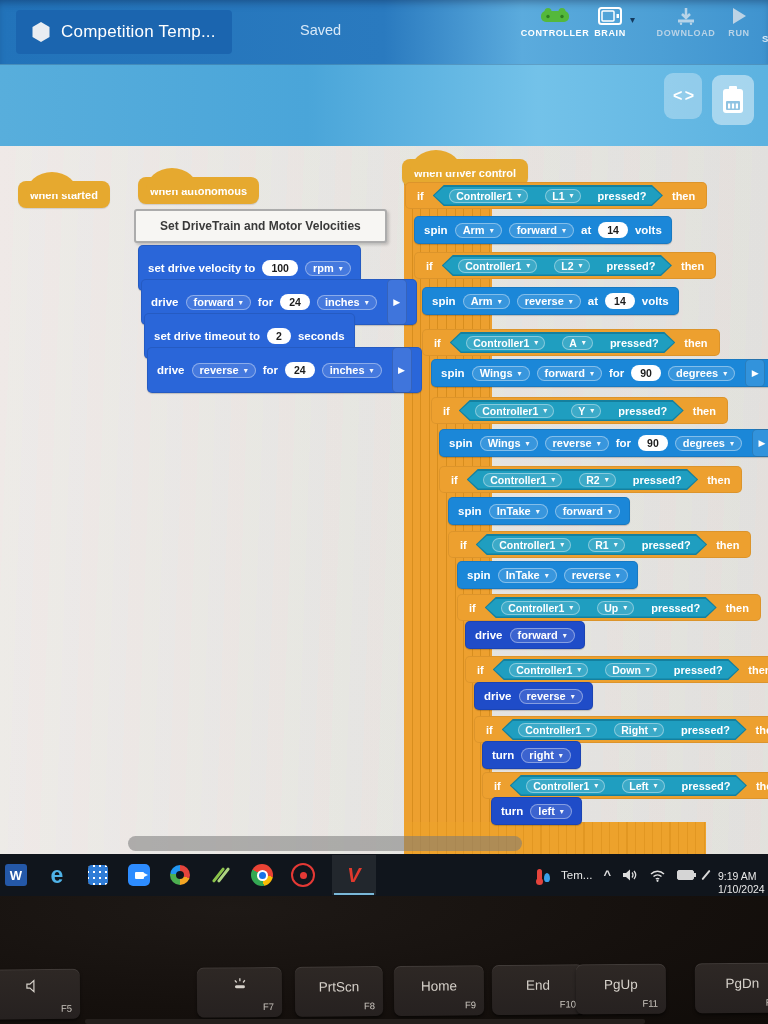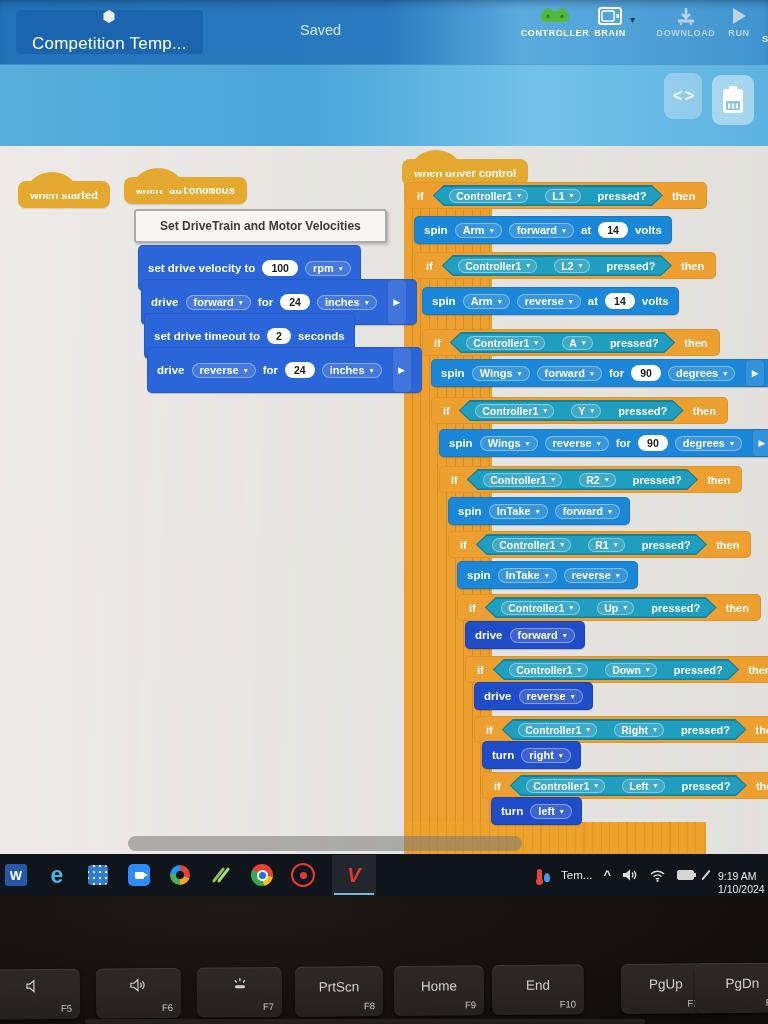--- a/index.html
+++ b/index.html
@@ -4,21 +4,21 @@
 <style>
   html,body{margin:0;padding:0;background:#000;}
   .stage{position:relative;width:768px;height:1024px;overflow:hidden;
     font-family:"Liberation Sans","DejaVu Sans",sans-serif;-webkit-font-smoothing:antialiased;}
 
   
   .header{position:absolute;left:0;top:0;width:768px;height:64px;
     background:linear-gradient(90deg,var(--header_blue,#2273BA) 0%,#2A7ABF 50%,#5BABDD 68%,#4C9FD5 86%,#3F93CF 100%);
     box-shadow:inset 0 6px 8px -4px rgba(0,0,30,.35);}
   .title-pill{position:absolute;left:16px;top:10px;height:44px;display:flex;align-items:center;gap:11px;
-    padding:0 16px;border-radius:4px;background:var(--selection_blue,#1B65AF);flex-direction:column;}
+    padding:0 16px;border-radius:4px;background:var(--selection_blue,#1B65AF);}
   .title-pill .ttl{color:#fff;font-size:17px;font-weight:400;letter-spacing:.2px;}
   .saved{position:absolute;left:300px;top:22px;color:#D8E9F8;font-size:14.5px;}
   .tb-item{position:absolute;display:flex;flex-direction:column;align-items:center;gap:3px;}
   .tb-label{font-size:9px;font-weight:700;letter-spacing:.6px;color:#FFFFFF;}
   .tb-item.dis .tb-label{color:var(--disabled_blue,#B9D3E7);}
   .brain-caret{position:absolute;left:630px;top:14px;color:#143A5E;font-size:10px;}
   .stop-sliver{position:absolute;left:762px;top:33px;color:#D6E8F6;font-size:9.5px;font-weight:700;}
 
   
   .subheader{position:absolute;left:0;top:64px;width:768px;height:82px;
@@ -200,21 +200,21 @@
   <div class="canvas">
     <div class="moire"></div>
 
     <div class="stripes" style="top:32px;height:676px;"></div>
     <div class="feet" style="top:676px;height:34px;"></div>
 
     <div class="hat" style="left:18px;top:35px;">
       <span>when started</span>
     </div>
 
-    <div class="hat" style="left:124px;top:31px;font-family:Liberation Mono, monospace;">
+    <div class="hat" style="left:138px;top:31px;">
       <span>when autonomous</span>
     </div>
 
     <div class="comment" style="left:134px;top:63px;">
       <span>Set DriveTrain and Motor Velocities</span>
     </div>
 
     <div class="blk left" style="left:138px;top:99px;">
       <span>set drive velocity to</span>
       <span class="pill">100</span>
@@ -617,29 +617,20 @@
   <div class="deck">
     <div class="keys">
       <div class="key" style="left:-12px;width:92px;">
         <span class="cicon">
           <svg width="16" height="14" viewBox="0 0 16 14">
               <polygon points="1,5 4,5 8,1.5 8,12.5 4,9 1,9" fill="none" stroke="#D6D1CA" stroke-width="1.2"></polygon>
             </svg>
         </span>
         <span class="fn">F5</span>
       </div>
-      <div class="key" style="left:96px;width:85px;">
-        <span class="cicon">
-          <svg width="18" height="14" viewBox="0 0 18 14">
-              <polygon points="1,5 4,5 8,1.5 8,12.5 4,9 1,9" fill="none" stroke="#D6D1CA" stroke-width="1.2"></polygon>
-              <path d="M10.5 4.5a4 4 0 0 1 0 5M12.5 3a6.2 6.2 0 0 1 0 8" stroke="#D6D1CA" stroke-width="1.2" fill="none"></path>
-            </svg>
-        </span>
-        <span class="fn">F6</span>
-      </div>
       <div class="key" style="left:197px;width:85px;">
         <span class="cicon">
           <svg width="18" height="14" viewBox="0 0 18 14">
               <rect x="4" y="8" width="10" height="3" rx="1.5" fill="#D6D1CA"></rect>
               <path d="M9 1v3 M4 3l1.8 2.2 M14 3l-1.8 2.2" stroke="#D6D1CA" stroke-width="1.3"></path>
             </svg>
         </span>
         <span class="fn">F7</span>
       </div>
       <div class="key" style="left:295px;width:88px;">
@@ -647,21 +638,21 @@
           <span class="fn">F8</span>
       </div>
       <div class="key" style="left:394px;width:90px;">
         <span class="main">Home</span>
           <span class="fn">F9</span>
       </div>
       <div class="key" style="left:492px;width:92px;">
         <span class="main">End</span>
           <span class="fn">F10</span>
       </div>
-      <div class="key" style="left:621px;width:90px;">
+      <div class="key" style="left:576px;width:90px;">
         <span class="main">PgUp</span>
           <span class="fn">F11</span>
       </div>
       <div class="key" style="left:695px;width:95px;">
         <span class="main">PgDn</span>
           <span class="fn">F12</span>
       </div>
     </div>
   </div>
   <div class="nextrow"></div>

